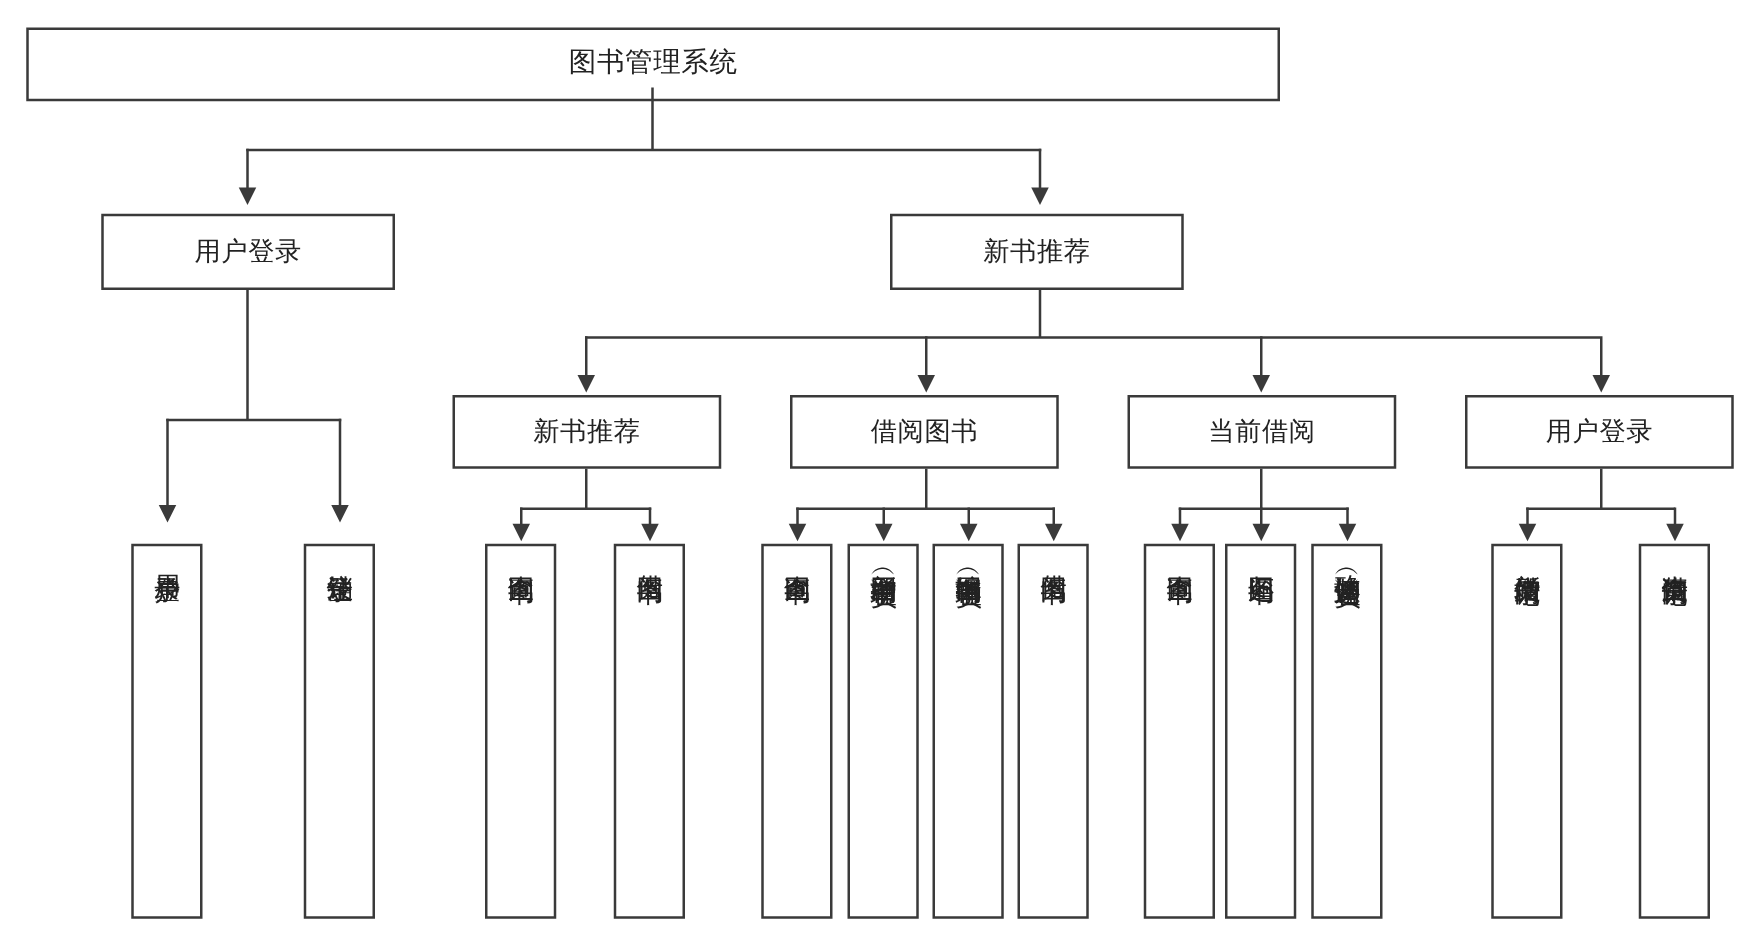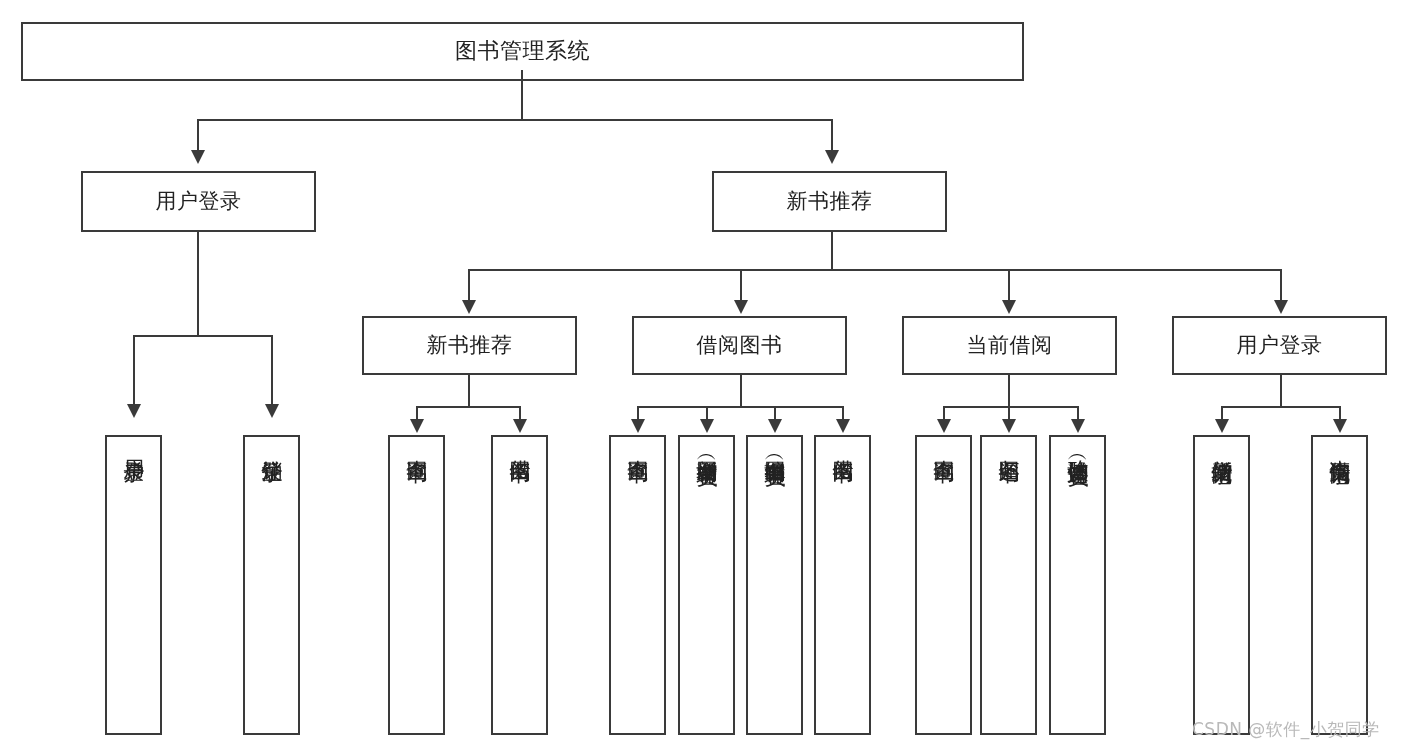--- a/index.html
+++ b/index.html
@@ -205,15 +205,14 @@
     <span class="label">确认归还（管理员）</span>
   </div>
 
   <div class="node vert" style="left:1193px; top:435px; width:57px; height:300px;">
     <span class="label">新增借阅记录</span>
   </div>
   <div class="node vert" style="left:1311px; top:435px; width:57px; height:300px;">
     <span class="label">查询借阅记录</span>
   </div>
 
-  <div id="watermark" style="left:1192px; top:718px;">CSDN @软件_小贺同学</div>
 
 </div>
 
 </body></html>

